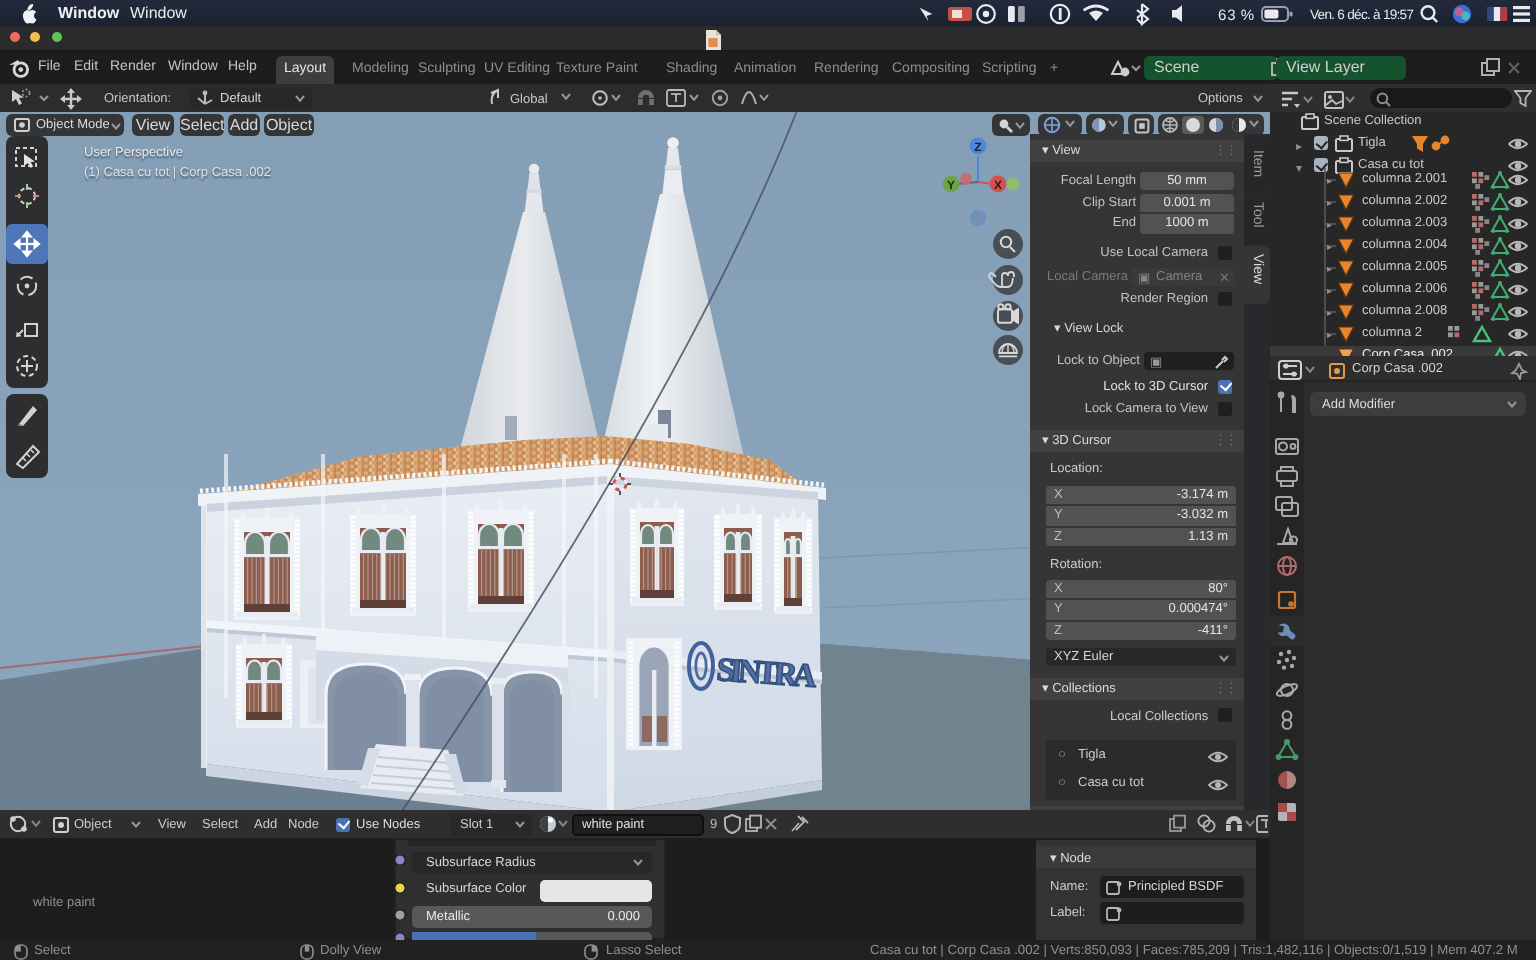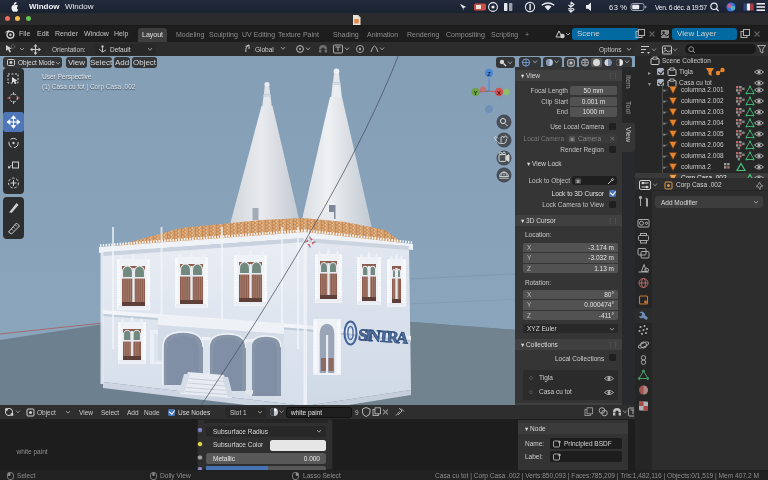--- a/index.html
+++ b/index.html
@@ -13,21 +13,21 @@
 .vtxt{position:absolute;white-space:nowrap;transform:rotate(90deg);transform-origin:left top;}
 
 #titlebar{left:0;top:13px;width:768px;height:13px;background:#2b2b2d;border-bottom:1px solid #1a1a1a;box-sizing:border-box;}
 .tl{position:absolute;top:3px;width:5px;height:5px;border-radius:50%;}
 
 #topbar{left:0;top:26px;width:768px;height:16px;background:#1d1d1d;color:#bfbfbf;font-size:7px;}
 #topbar .menu{position:absolute;top:4px;color:#c4c4c4;}
 .tab{position:absolute;top:2px;height:14px;line-height:14px;color:#8e8e8e;font-size:7px;border-radius:3px 3px 0 0;padding:0 4px;}
 .tab.active{background:#3e3e3e;color:#e4e4e4;}
 
-.field{position:absolute;background:#0369a1;border-radius:3px;color:#cfcfcf;font-size:8px;}
+.field{position:absolute;background:#14532d;border-radius:3px;color:#cfcfcf;font-size:8px;}
 .btnbar{position:absolute;background:rgba(44,44,44,0.92);border-radius:3px;color:#d8d8d8;font-size:8px;}
 
 #statusbar{left:0;top:470px;width:768px;height:10px;background:#212121;color:#8f8f8f;font-size:6.6px;}
 
 #npanel .nhead{position:absolute;left:0;width:107px;height:11px;background:#404040;line-height:11px;padding-left:6px;box-sizing:border-box;color:#dadada;}
 #npanel .nhead .dots{position:absolute;right:4px;color:#707070;letter-spacing:-1px;}
 .nlab{position:absolute;white-space:nowrap;color:#c3c3c3;}
 .nfield{position:absolute;height:9.5px;background:#525252;border-radius:2px;color:#e3e3e3;text-align:center;line-height:9.5px;}
 .nfield .xyz{position:absolute;left:4px;color:#bdbdbd;}
 .nfield .val{position:absolute;right:4px;}
@@ -145,21 +145,21 @@
     <rect x="1" y="2.5" width="6" height="6" fill="none" stroke="#b0b0b0" stroke-width="1"></rect>
     <rect x="3.5" y="0.5" width="6" height="6" fill="#1d1d1d" stroke="#b0b0b0" stroke-width="1"></rect>
     <path d="M14.5 2.5 L19.5 7.5 M19.5 2.5 L14.5 7.5" stroke="#5f5f5f" stroke-width="1.1"></path>
   </svg>
   <svg class="abs" style="left:660px;top:3px" width="18" height="11" viewBox="0 0 18 11">
     <rect x="1" y="1" width="8" height="8" rx="1" fill="#8a8a8a"></rect>
     <circle cx="3.5" cy="3.5" r="1.2" fill="#1d1d1d"></circle>
     <path d="M1 7 L4 4.5 L6.5 7 L9 5.5" stroke="#1d1d1d" stroke-width="1" fill="none"></path>
     <path d="M12 4 l2 2 l2 -2" fill="none" stroke="#999" stroke-width="1"></path>
   </svg>
-  <div class="field" style="left:672px;top:2px;width:60px;height:12px;line-height:12px;padding-left:5px;">View Layer</div>
+  <div class="field" style="left:638px;top:2px;width:60px;height:12px;line-height:12px;padding-left:5px;">View Layer</div>
   <svg class="abs" style="left:740px;top:3px" width="28px" height="11" viewBox="0 0 28 11">
     <rect x="1" y="2.5" width="6" height="6" fill="none" stroke="#b0b0b0" stroke-width="1"></rect>
     <rect x="3.5" y="0.5" width="6" height="6" fill="#1d1d1d" stroke="#b0b0b0" stroke-width="1"></rect>
     <path d="M14.5 2.5 L19.5 7.5 M19.5 2.5 L14.5 7.5" stroke="#5f5f5f" stroke-width="1.1"></path>
   </svg>
 </div>
 
 <div class="abs" id="viewport" style="left:0;top:42px;width:635px;height:363px;overflow:hidden;">
   <svg width="635" height="363" viewBox="0 0 635 363" style="position:absolute;left:0;top:0;">
     <defs>

